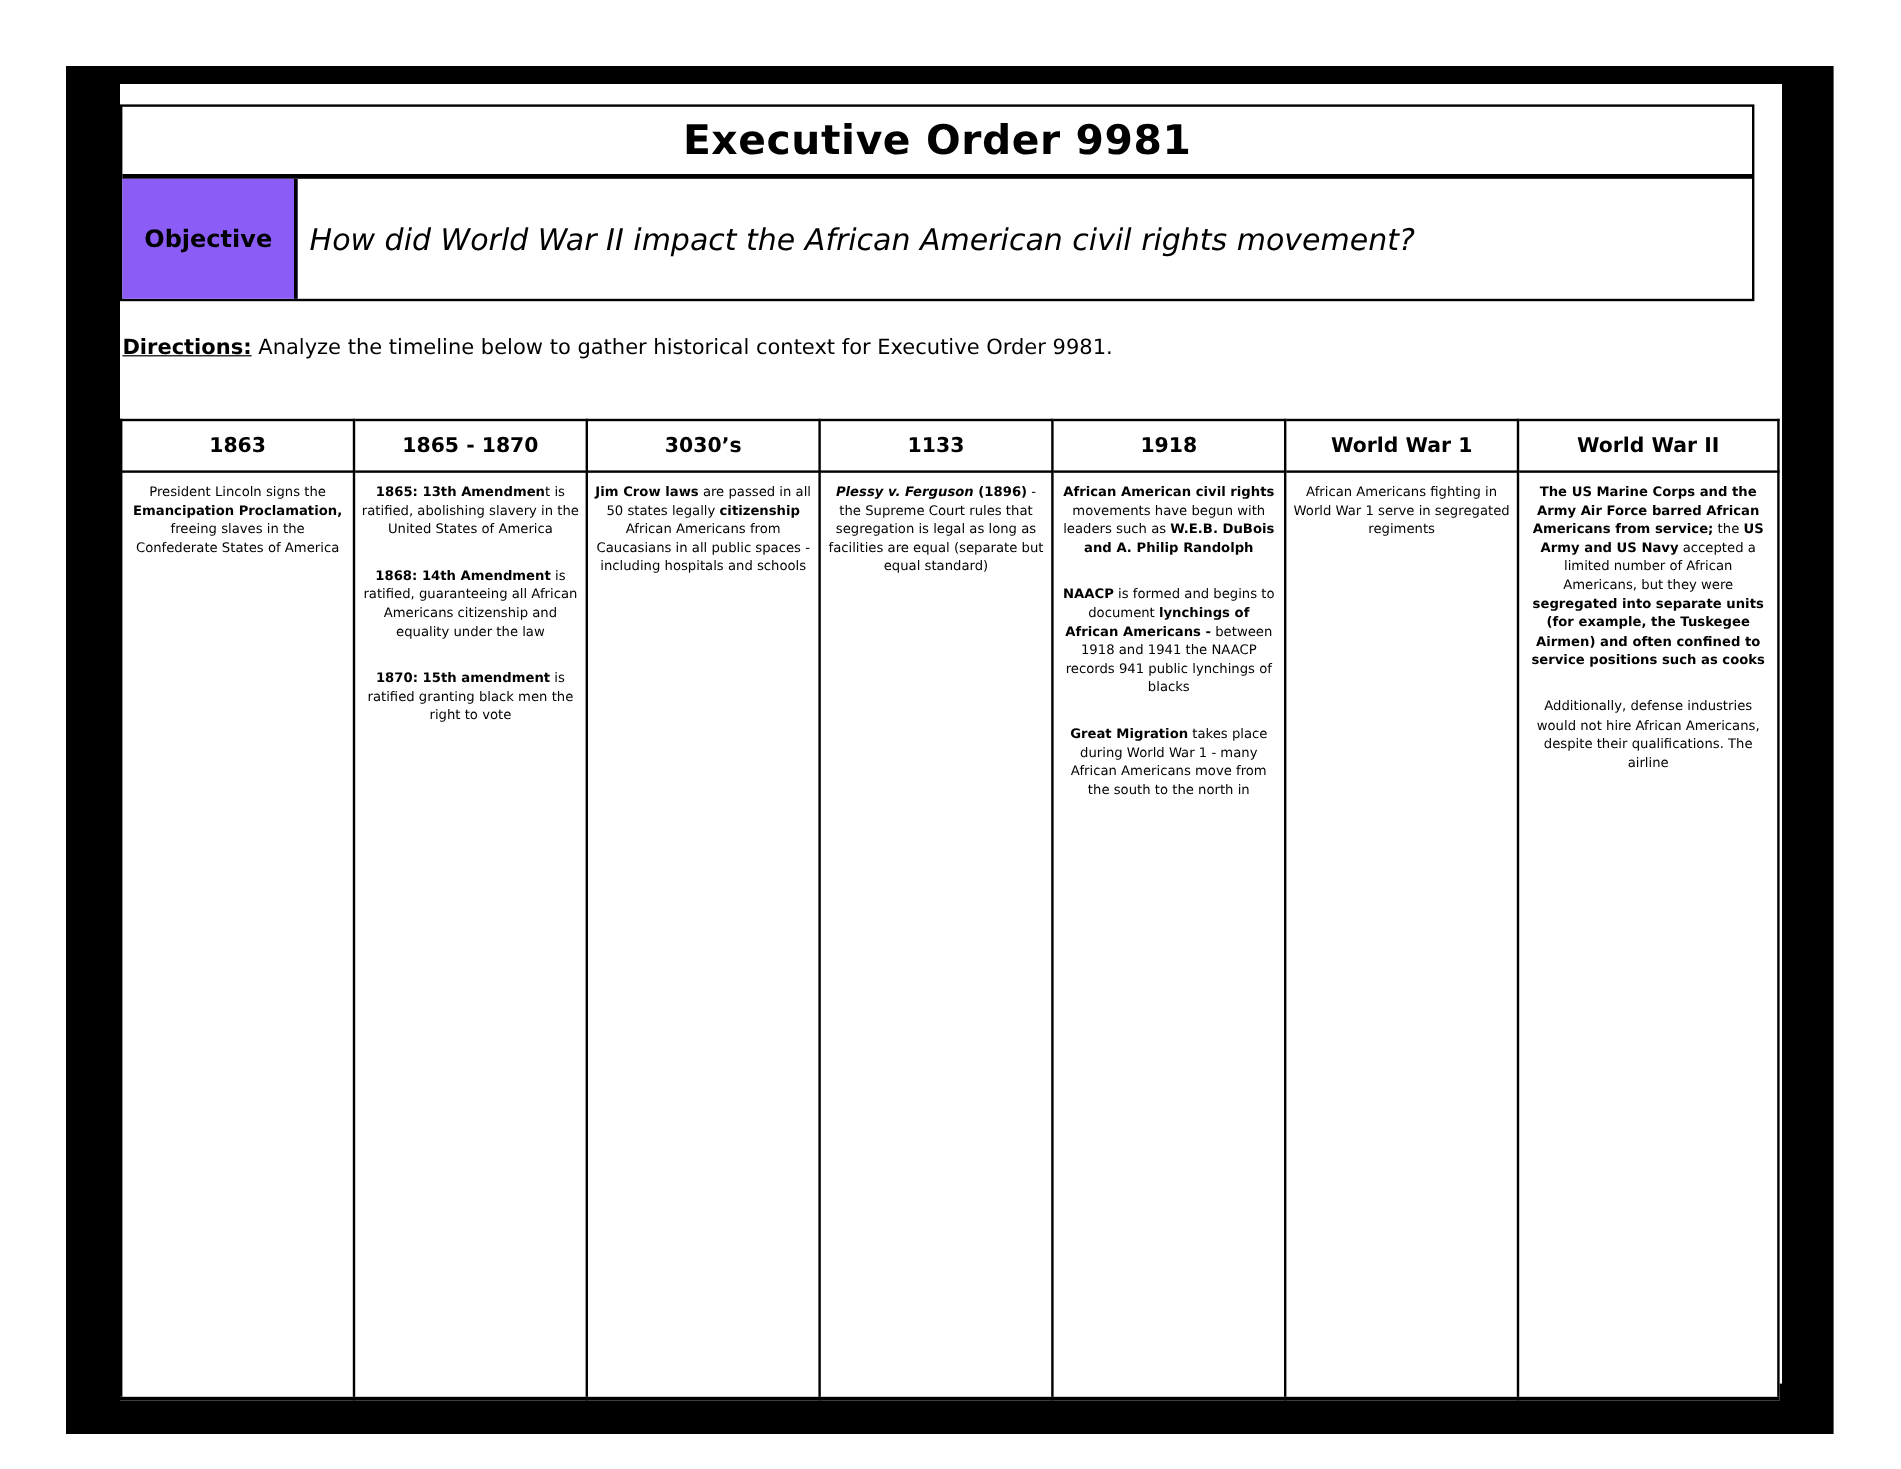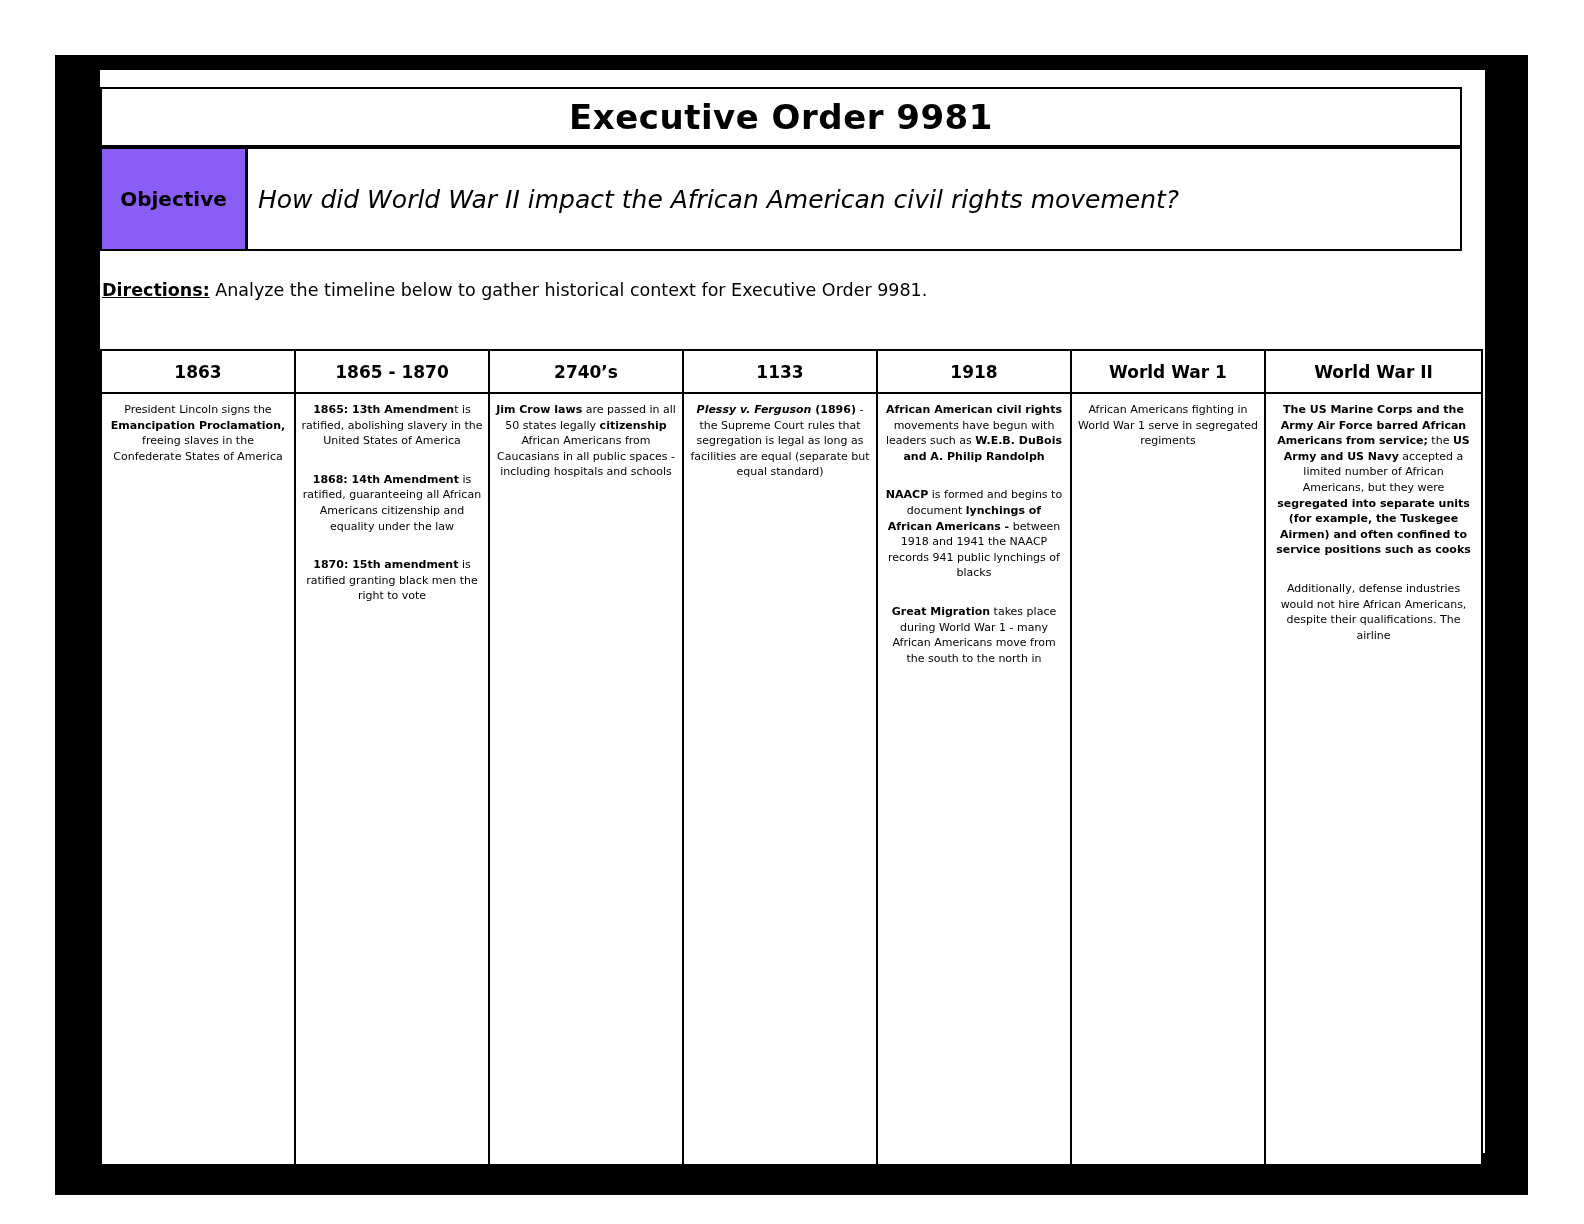--- a/index.html
+++ b/index.html
@@ -106,21 +106,21 @@
 
     <div class="directions">
       <span class="dir-label">Directions:</span><span> Analyze the timeline below to gather historical context for Executive Order 9981.</span>
     </div>
 
     <table class="timeline-table">
       <thead>
         <tr>
             <th>1863</th>
             <th>1865 - 1870</th>
-            <th>2740’s</th>
+            <th>3030’s</th>
             <th>1133</th>
             <th>1918</th>
             <th>World War 1</th>
             <th>World War II</th>
           </tr>
       </thead>
       <tbody>
         <tr>
             <td>
               <p>President Lincoln signs the <b>Emancipation Proclamation,</b> freeing slaves in the Confederate States of America</p>

